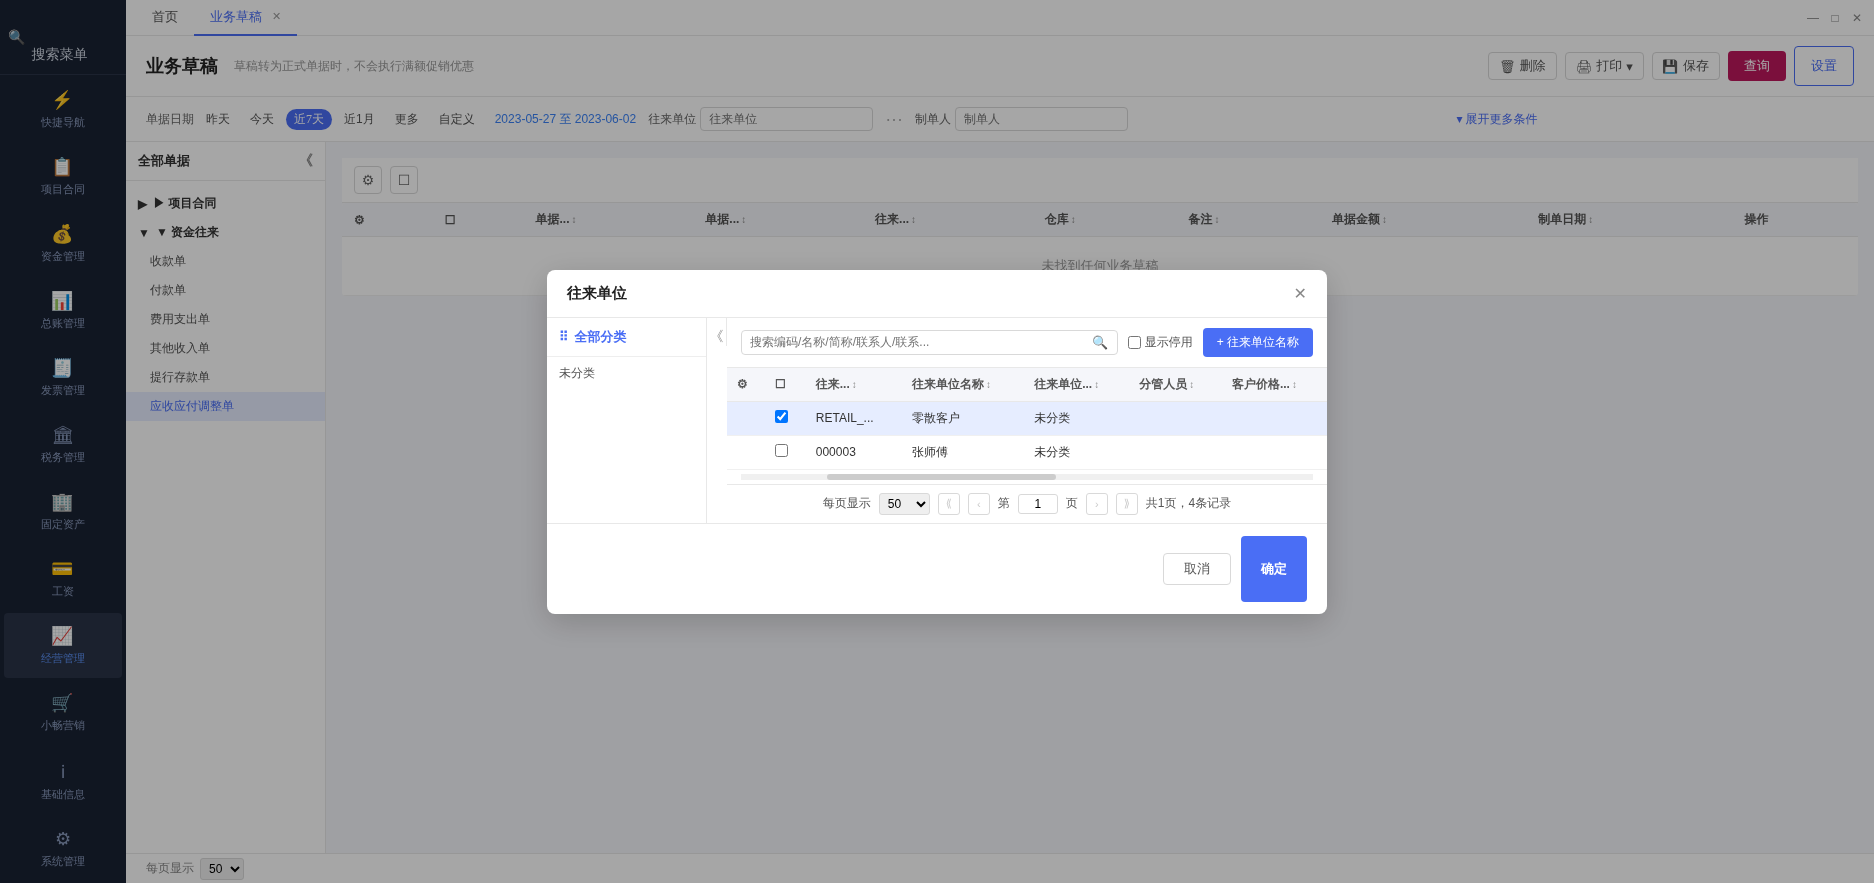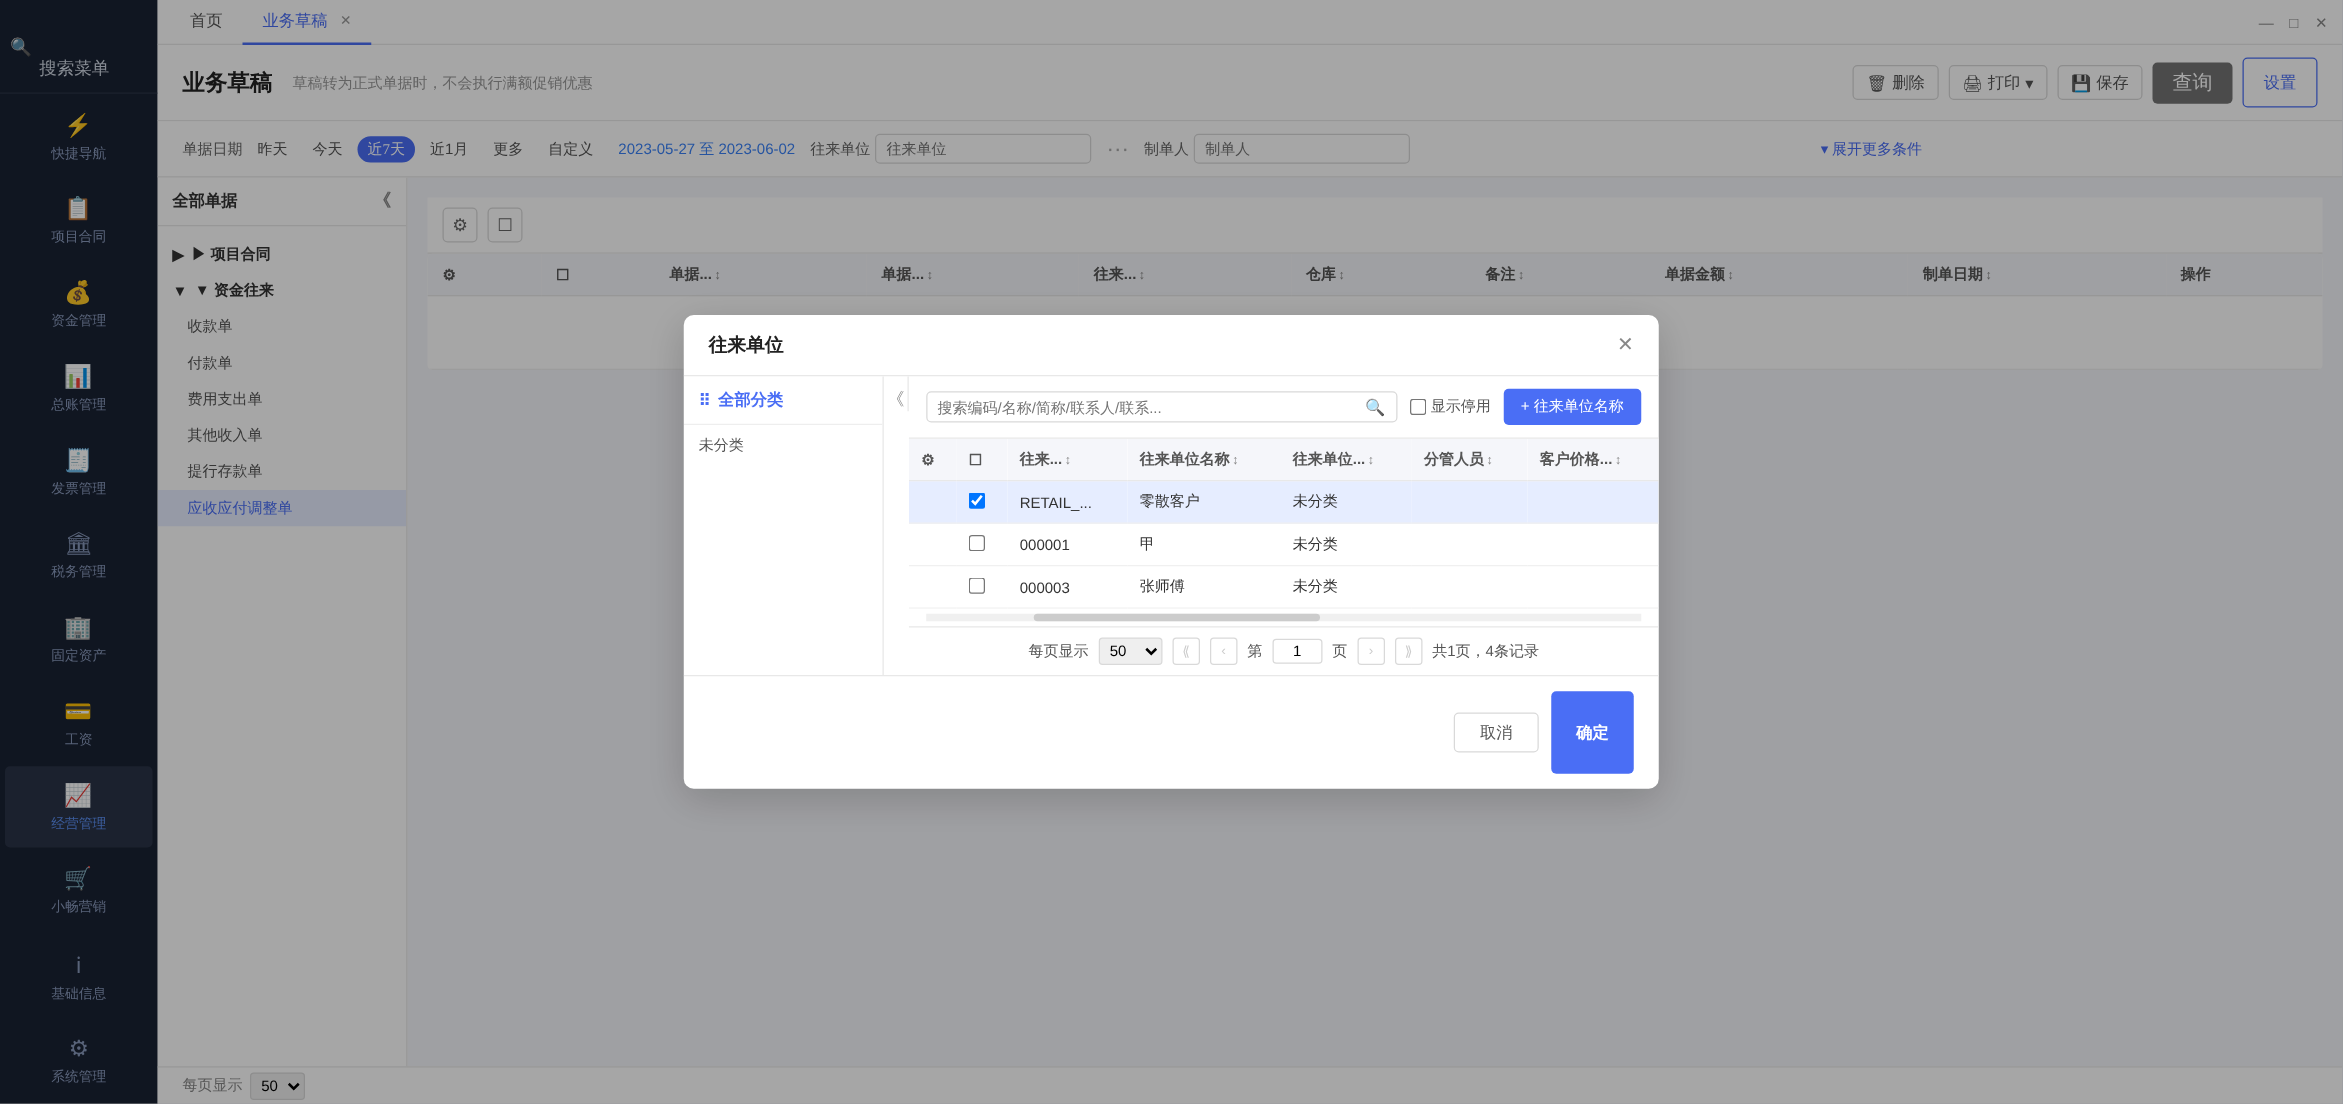--- a/index.html
+++ b/index.html
@@ -117,26 +117,26 @@
       gap: 4px;
       padding: 4px 10px;
       border: 1px solid #d9d9d9;
       border-radius: 4px;
       cursor: pointer;
       font-size: 13px;
       background: #fff;
       color: #555;
     }
     .btn-primary-action {
-      background: #737373;
+      background: #be185d;
       color: #fff;
       border: none;
       border-radius: 4px;
       padding: 6px 16px;
-      font-size: 16px;
+      font-size: 13px;
       cursor: pointer;
     }
     .btn-outline-action {
       background: #fff;
       color: #4a6ef5;
       border: 1px solid #4a6ef5;
       border-radius: 4px;
       padding: 10px 16px;
       font-size: 13px;
       cursor: pointer;
@@ -810,29 +810,20 @@
       <td><input type="checkbox" checked="" style=""></td>
       <td>RETAIL_...</td>
       <td>零散客户</td>
       <td>未分类</td>
       <td></td>
       <td></td>
     </tr>
                 <tr>
       <td></td>
       <td><input type="checkbox" style=""></td>
-      <td>000001</td>
-      <td>甲</td>
-      <td>未分类</td>
-      <td></td>
-      <td></td>
-    </tr>
-                <tr>
-      <td></td>
-      <td><input type="checkbox" style=""></td>
       <td>000003</td>
       <td>张师傅</td>
       <td>未分类</td>
       <td></td>
       <td></td>
     </tr>
               </tbody>
           </table>
         </div>
 

